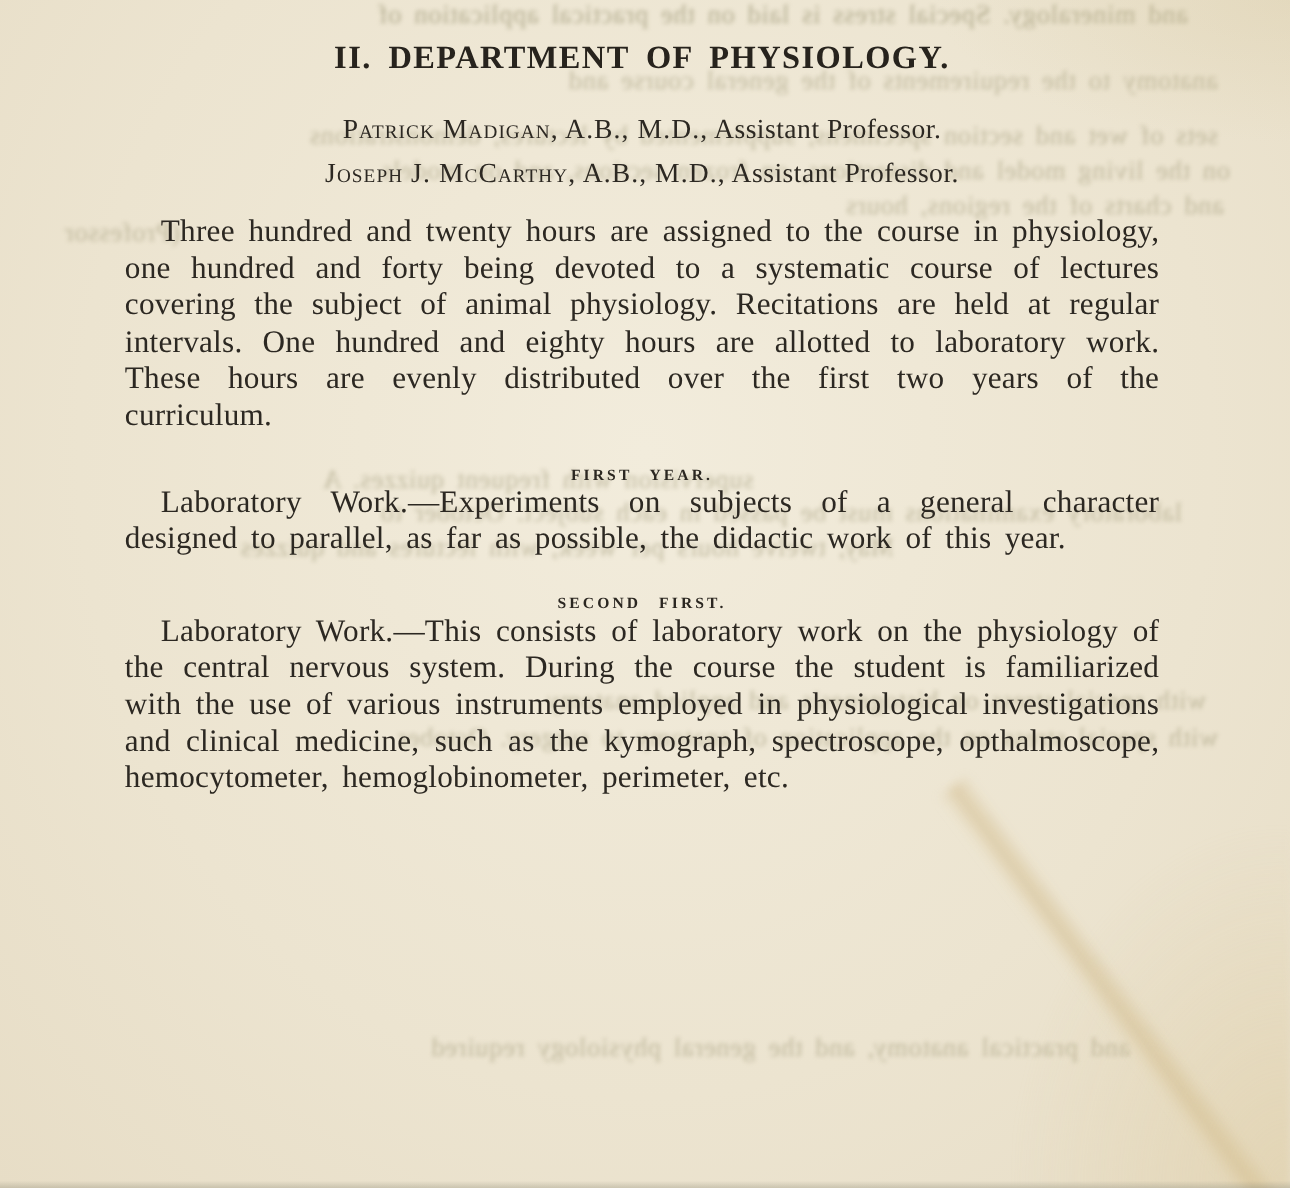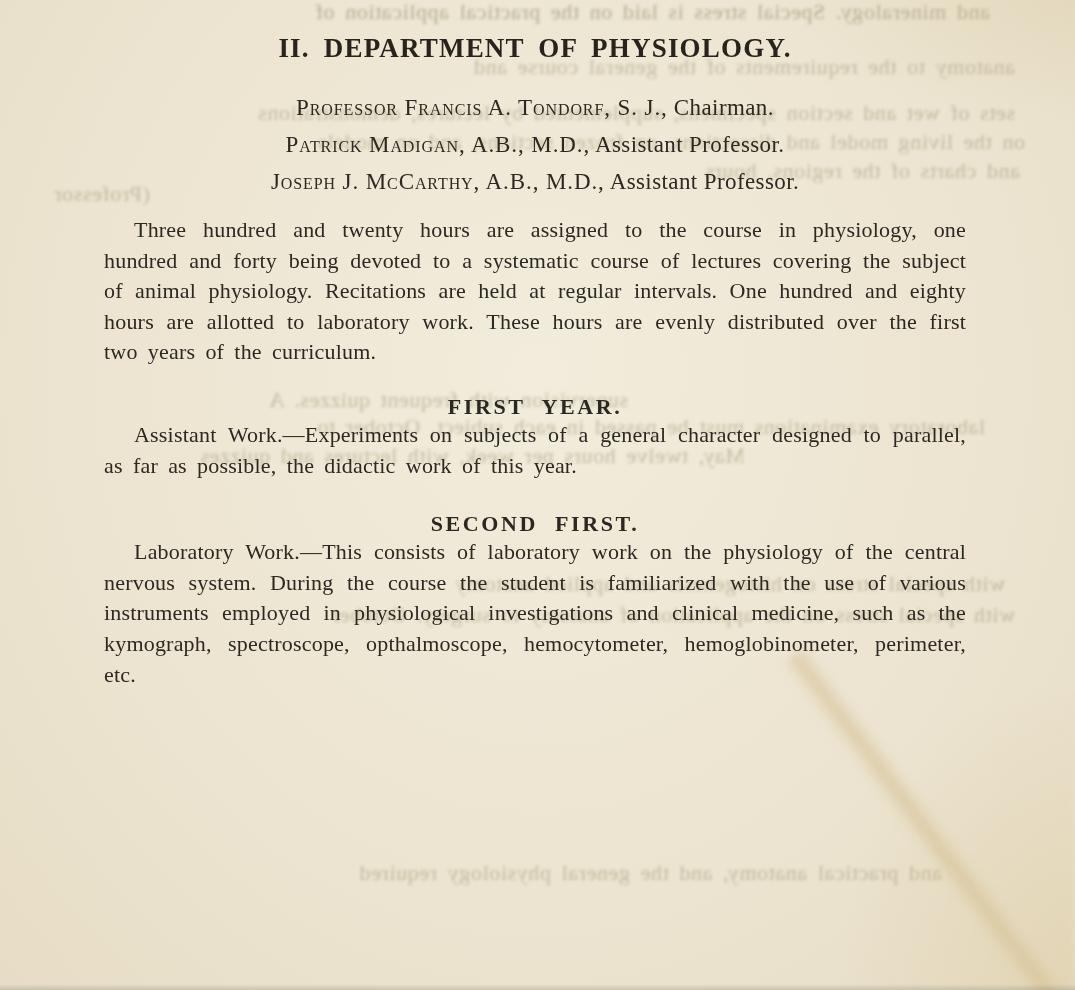--- a/index.html
+++ b/index.html
@@ -76,30 +76,30 @@
     letter-spacing: 0.4px;
   }
   .sc {
     font-variant: small-caps;
     letter-spacing: 0.9px;
   }
   .body-par {
     margin: 0;
     text-align: justify;
     text-indent: 30px;
-    font-size: 22px;
+    font-size: 26px;
     line-height: 30.6px;
     word-spacing: 4.5px;
     letter-spacing: 0.2px;
   }
   .intro { margin-top: 15px; }
   .year-heading {
     margin: 26px 0 0 0;
     text-align: center;
-    font-size: 22px;
+    font-size: 13px;
     font-weight: bold;
     letter-spacing: 2.6px;
     word-spacing: 9px;
     color: #2b2721;
   }
   .after-heading { margin-top: 16px; }
   .follow-par { margin-top: 0; }
   .second-heading { margin-top: 30px; }
   
   .crease {
@@ -161,39 +161,35 @@
   <div class="bleed bl10">with special stress on histogenesis and applied anatomy</div>
   <div class="bleed bl11">with special stress on the application of anatomy to surgery. October</div>
   <div class="bleed bl12">and practical anatomy, and the general physiology required</div>
 
   <div class="content">
 
     <h1 class="title">II. DEPARTMENT OF PHYSIOLOGY.</h1>
 
     <div class="faculty">
       <p class="faculty-line">
-        <span class="sc">Professor Francis A. Tondorf, S. J.,</span>
-        <span>Chairman.</span>
-      </p>
-      <p class="faculty-line">
         <span class="sc">Patrick Madigan, A.B., M.D.,</span>
         <span>Assistant Professor.</span>
       </p>
       <p class="faculty-line">
         <span class="sc">Joseph J. McCarthy, A.B., M.D.,</span>
         <span>Assistant Professor.</span>
       </p>
     </div>
 
     <p class="body-par intro">Three hundred and twenty hours are assigned to the course in physiology, one hundred and forty being devoted to a systematic course of lectures covering the subject of animal physiology. Recitations are held at regular intervals. One hundred and eighty hours are allotted to laboratory work. These hours are evenly distributed over the first two years of the curriculum.</p>
 
     <h2 class="year-heading">FIRST YEAR.</h2>
 
 
-    <p class="body-par follow-par">Assistant Work.—Experiments on subjects of a general character designed to parallel, as far as possible, the didactic work of this year.</p>
+    <p class="body-par follow-par">Laboratory Work.—Experiments on subjects of a general character designed to parallel, as far as possible, the didactic work of this year.</p>
 
     <h2 class="year-heading second-heading">SECOND FIRST.</h2>
 
 
     <p class="body-par follow-par">Laboratory Work.—This consists of laboratory work on the physiology of the central nervous system. During the course the student is familiarized with the use of various instruments employed in physiological investigations and clinical medicine, such as the kymograph, spectroscope, opthalmoscope, hemocytometer, hemoglobinometer, perimeter, etc.</p>
 
   </div>
 
   <div class="crease"></div>
   <div class="corner-wash"></div>

